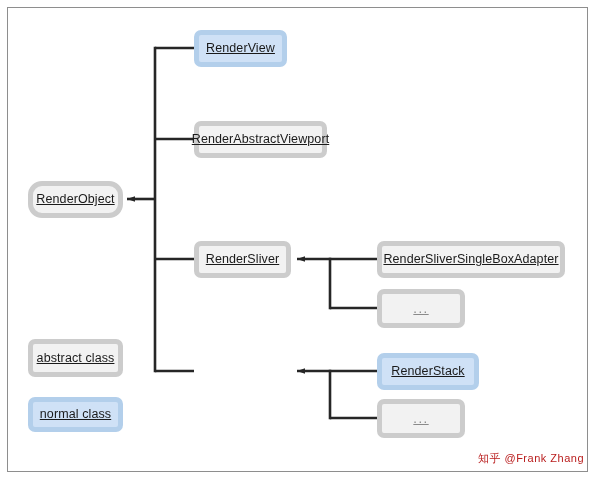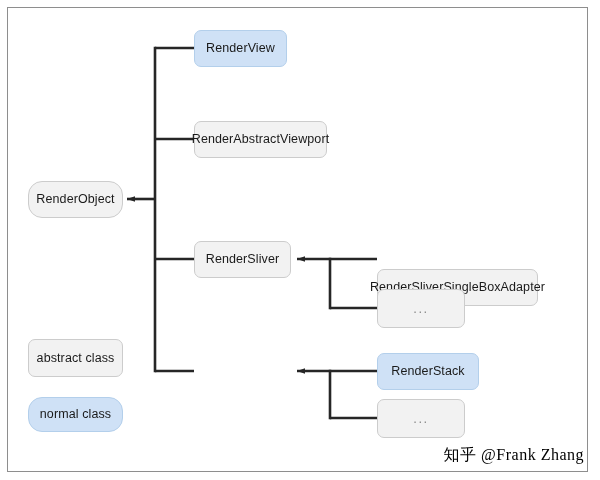--- a/index.html
+++ b/index.html
@@ -44,28 +44,29 @@
   }
 
   
   .node {
     position: absolute;
     box-sizing: border-box;
     display: flex;
     align-items: center;
     justify-content: center;
     border-radius: 7px;
-    border: 1px solid #0f172a;
+    border: 5px solid #0f172a;
     background: #f2f2f2;
     color: #1a1a1a;
     font-size: 12.5px;
     line-height: 1;
     letter-spacing: 0.1px;
     white-space: nowrap;
     padding: 0 10px;
+    text-decoration: underline;
   }
   .node.abstract {
     background: #f2f2f2;
     border-color: #cccccc;
   }
   .node.normal {
     background: #cfe1f6;
     border-color: #b3cfeb;
   }
   .node.ellipsis {
@@ -85,26 +86,25 @@
     font-size: 12.5px;
     color: #1a1a1a;
     white-space: nowrap;
   }
 
   
   .watermark {
     position: absolute;
     right: 16px;
     bottom: 14px;
-    font-size: 16px;
-    color: #000000;
+    font-size: 11px;
+    color: #b91c1c;
     letter-spacing: 0.5px;
     user-select: none;
     white-space: nowrap;
-    font-family: Liberation Serif, serif;
   }
 </style>
 </head>
 <body>
 
 <div id="canvas">
 
   <div class="frame"></div>
 
   <svg class="edges" viewBox="0 0 600 480" width="600" height="480" xmlns="http://www.w3.org/2000/svg">
@@ -147,39 +147,39 @@
 
   <div class="node abstract" style="left:194px; top:121px; width:133px; height:37px;">
     <span>RenderAbstractViewport</span>
   </div>
 
   <div class="node abstract" style="left:194px; top:241px; width:97px; height:37px;text-align:right;">
     <span>RenderSliver</span>
   </div>
 
 
-  <div class="node abstract" style="left:377px; top:241px; width:161px; height:37px;margin-top:28px;">
+  <div class="node abstract" style="left:377px; top:241px; width:188px; height:37px;">
     <span>RenderSliverSingleBoxAdapter</span>
   </div>
 
   <div class="node abstract ellipsis" style="left:377px; top:289px; width:88px; height:39px;">
     <span>...</span>
   </div>
 
   <div class="node normal" style="left:377px; top:353px; width:102px; height:37px;">
     <span>RenderStack</span>
   </div>
 
   <div class="node abstract ellipsis" style="left:377px; top:399px; width:88px; height:39px;">
     <span>...</span>
   </div>
 
   <div class="node abstract legend-node" style="left:28px; top:339px; width:95px; height:38px;">
     <span>abstract class</span>
   </div>
 
-  <div class="node normal legend-node" style="left:28px; top:397px; width:95px; height:35px;border-radius:14px;">
+  <div class="node normal legend-node" style="left:28px; top:397px; width:95px; height:35px;">
     <span>normal class</span>
   </div>
 
   <div class="watermark">知乎 @Frank Zhang</div>
 
 </div>
 
 </body></html>

